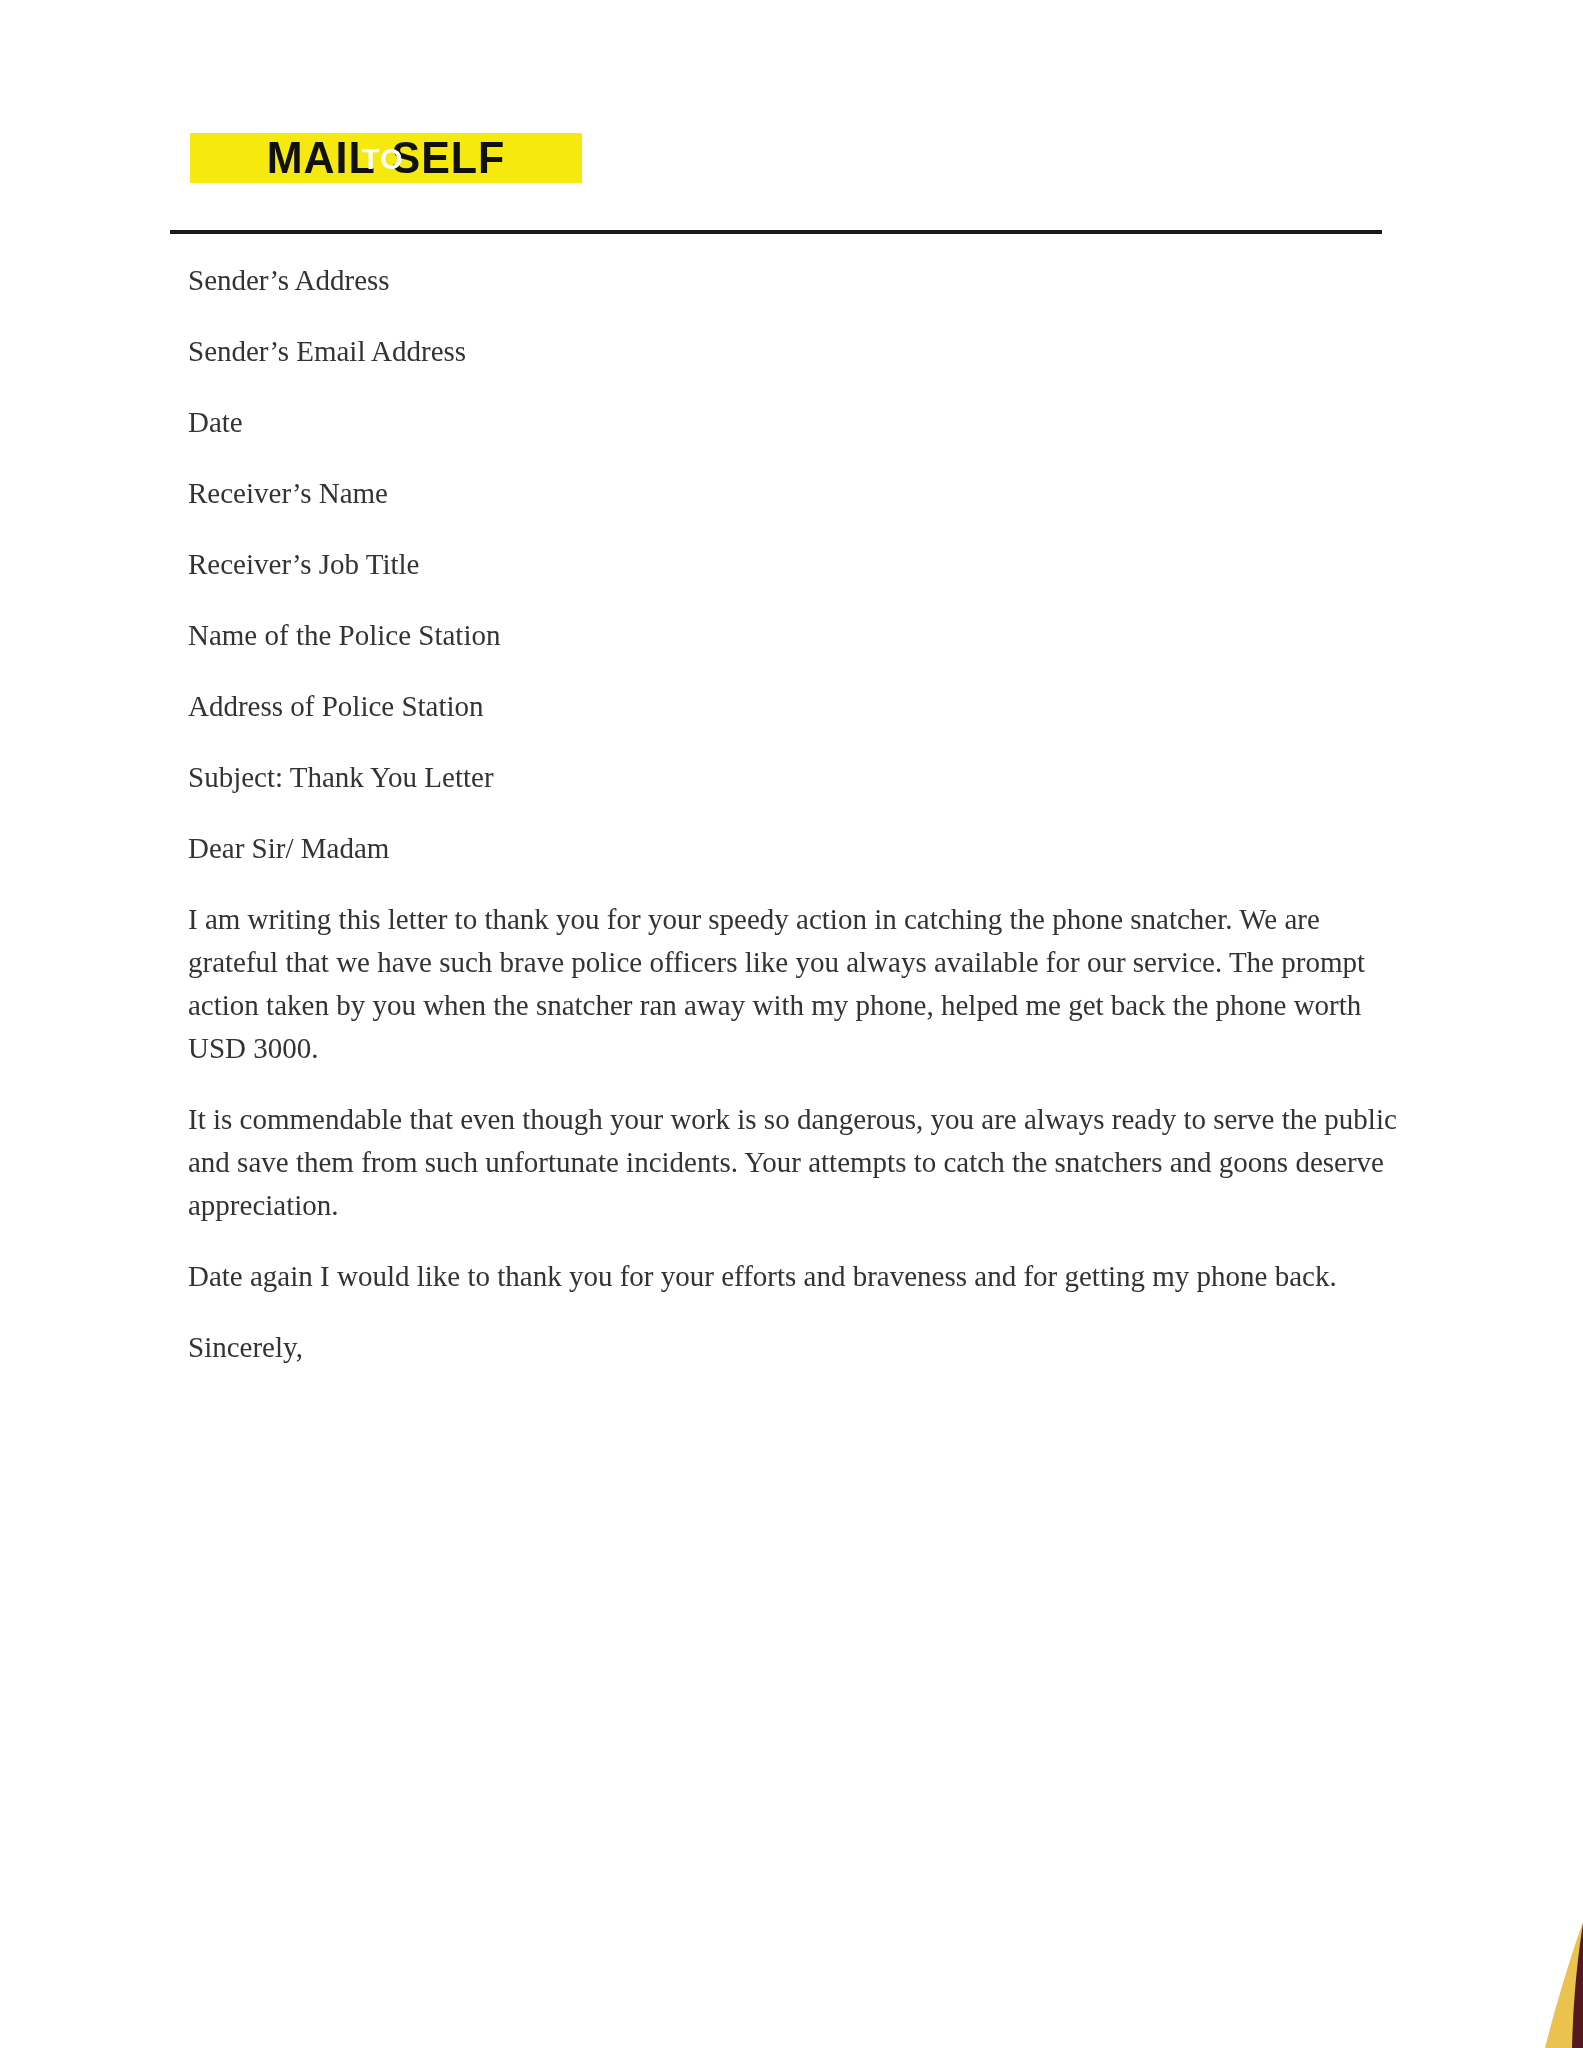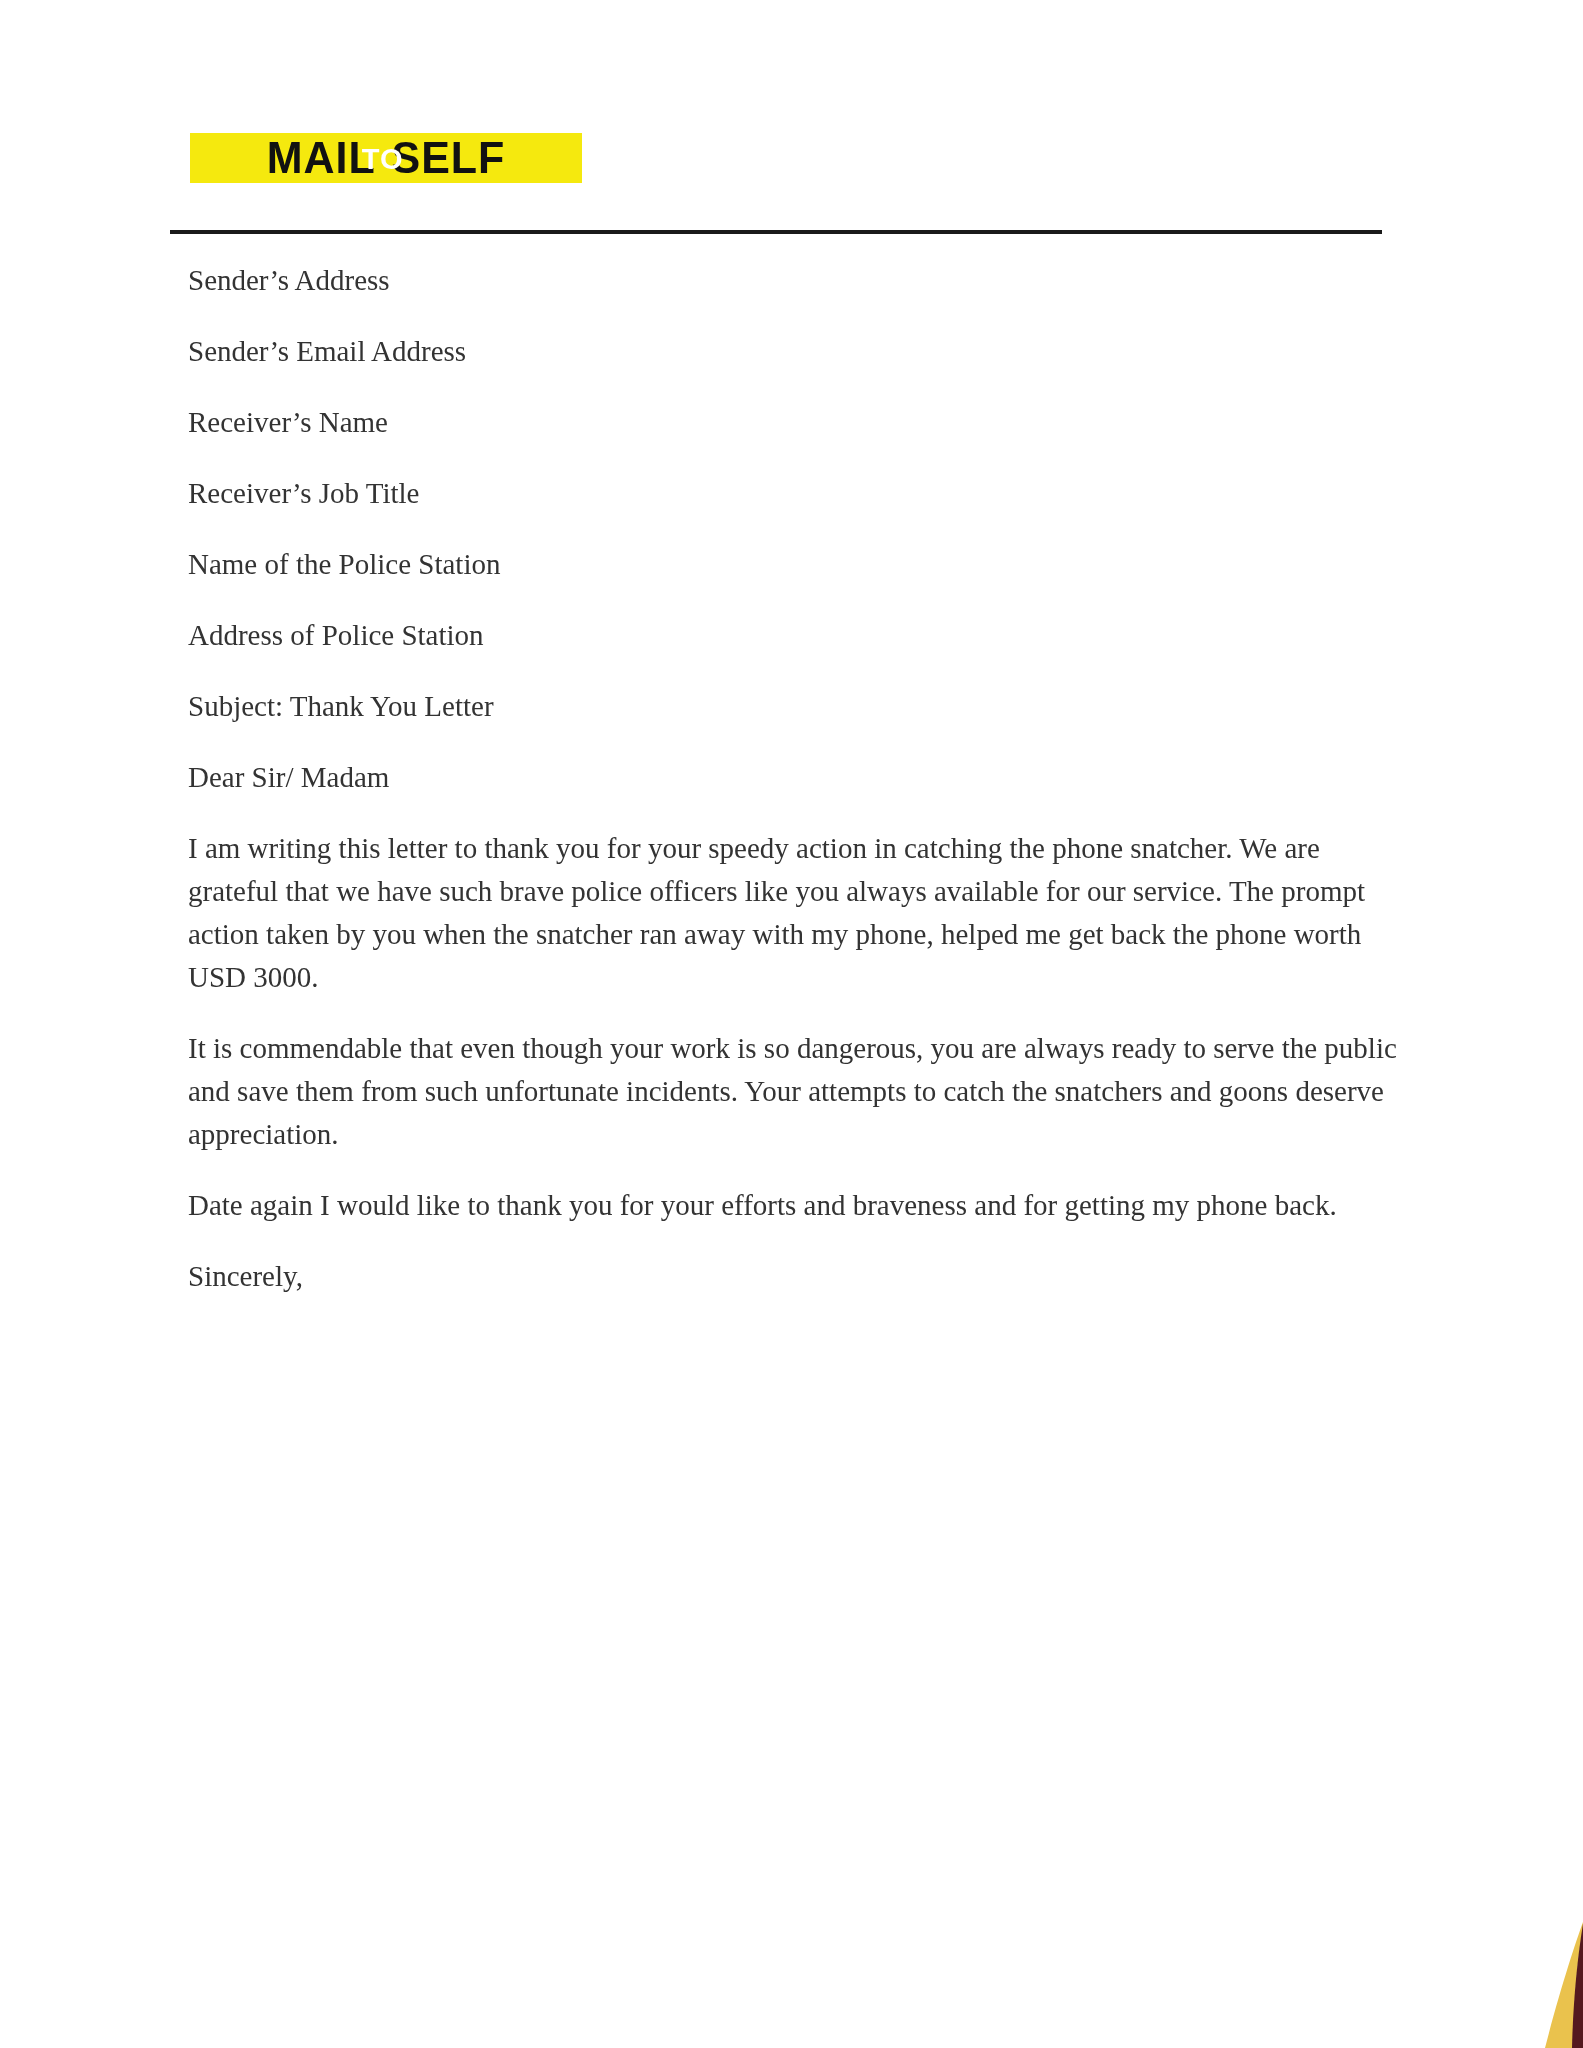--- a/index.html
+++ b/index.html
@@ -92,20 +92,21 @@
     <span class="word">MAIL</span>
     <span class="to">TO</span>
     <span class="word">SELF</span>
   </div>
 
   <div class="rule"></div>
 
   <div class="letter">
     <p>Sender’s Address</p>
     <p>Sender’s Email Address</p>
+    <p>Date</p>
     <p>Receiver’s Name</p>
     <p>Receiver’s Job Title</p>
     <p>Name of the Police Station</p>
     <p>Address of Police Station</p>
     <p>Subject: Thank You Letter</p>
     <p>Dear Sir/ Madam</p>
 
     <p>I am writing this letter to thank you for your speedy action in catching the phone snatcher. We are grateful that we have such brave police officers like you always available for our service. The prompt action taken by you when the snatcher ran away with my phone, helped me get back the phone worth USD 3000.</p>
     <p>It is commendable that even though your work is so dangerous, you are always ready to serve the public and save them from such unfortunate incidents. Your attempts to catch the snatchers and goons deserve appreciation.</p>
     <p>Date again I would like to thank you for your efforts and braveness and for getting my phone back.</p>

